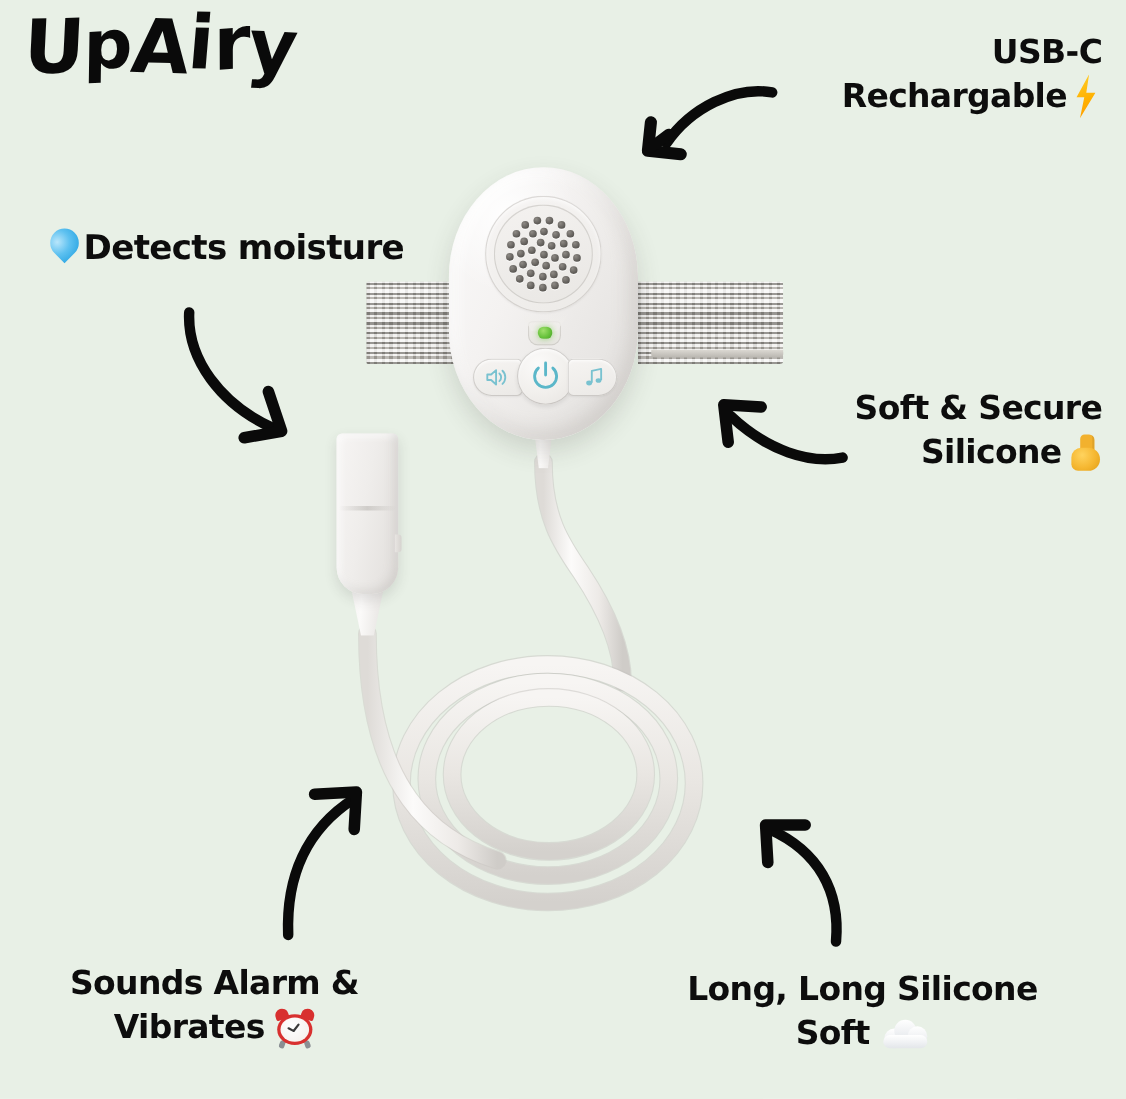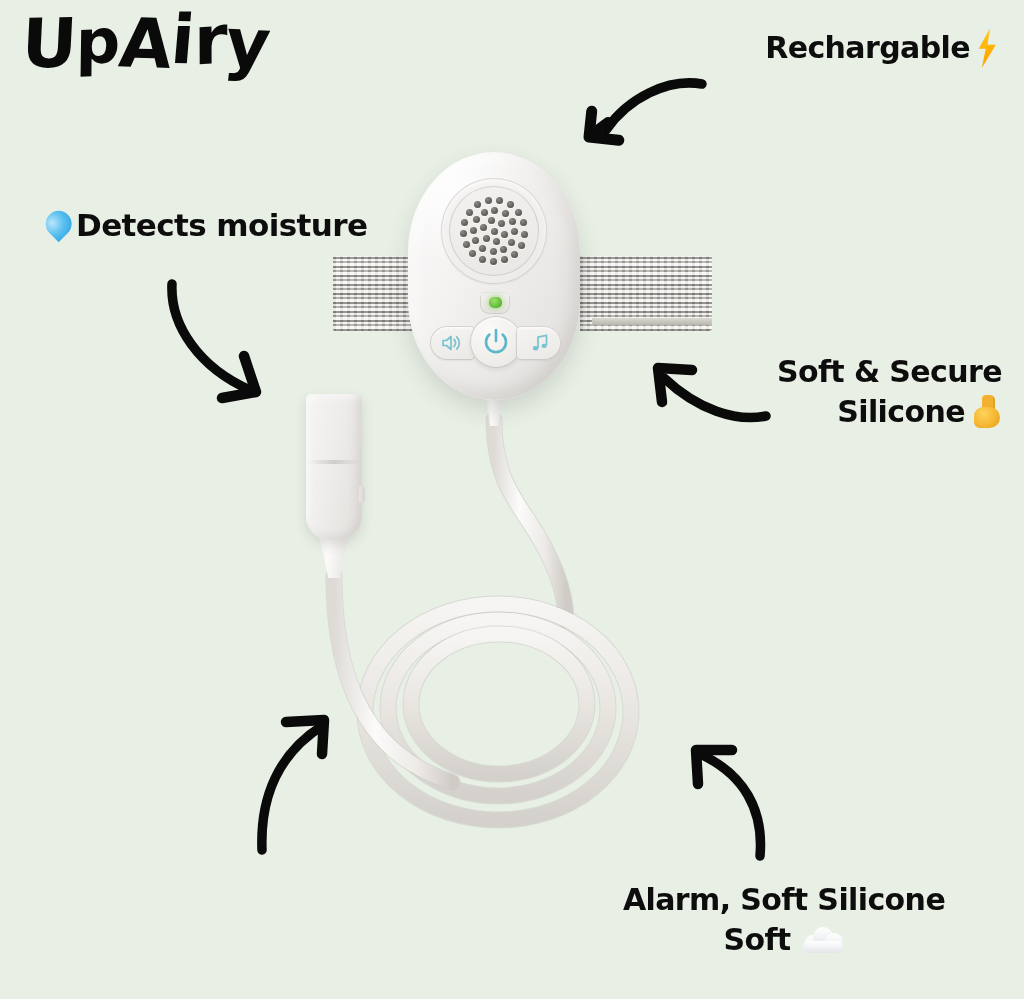--- a/index.html
+++ b/index.html
@@ -426,44 +426,60 @@
   </div>
 
   <div class="arrow" id="arrow-cord" style="left:678px; top:740px;">
     <svg width="102" height="122" viewBox="0 0 102 122">
       <path d="M82,116 C86,70 66,34 22,14" fill="none" stroke="#0a0a0a" stroke-width="9.5" stroke-linecap="round"></path>
       <path d="M54,10 L18,10 L20,44" fill="none" stroke="#0a0a0a" stroke-width="10.5" stroke-linecap="round" stroke-linejoin="round"></path>
     </svg>
   </div>
 
   <div class="callout" id="callout-usbc">
+    <div>USB-C</div>
     <div style="display:flex;align-items:center;justify-content:space-between;">
       <span>Rechargable</span>
       <span class="gx ico-bolt"></span>
     </div>
   </div>
 
   <div class="callout" id="callout-moist">
-    <div style="display:flex;align-items:center;">
+    <div style="display:flex;">
       <span class="gx ico-droplet"></span>
       <span>Detects moisture</span>
     </div>
   </div>
 
   <div class="callout" id="callout-band">
     <div>Soft &amp; Secure</div>
     <div style="display:flex;align-items:center;justify-content:flex-end;">
       <span>Silicone</span>
       <span class="gx ico-bicep"></span>
     </div>
   </div>
 
+  <div class="callout" id="callout-alarm">
+    <div>Sounds Alarm &amp;</div>
+    <div style="display:flex;align-items:center;justify-content:center;">
+      <span>Vibrates</span>
+      <span class="gx ico-alarm">
+        <span class="bell-l"></span>
+          <span class="bell-r"></span>
+        <span class="foot-l"></span>
+          <span class="foot-r"></span>
+        <span class="face"></span>
+          <span class="hand"></span>
+          <span class="hand2"></span>
+      </span>
+    </div>
+  </div>
 
   <div class="callout" id="callout-cord">
-    <div>Alarm, Soft Silicone</div>
+    <div>Long, Long Silicone</div>
     <div style="display:flex;align-items:center;justify-content:center;">
       <span>Soft</span>
       <span class="gx ico-cloud">
         <span class="p1"></span>
           <span class="p2"></span>
           <span class="p3"></span>
           <span class="base"></span>
       </span>
     </div>
   </div>

